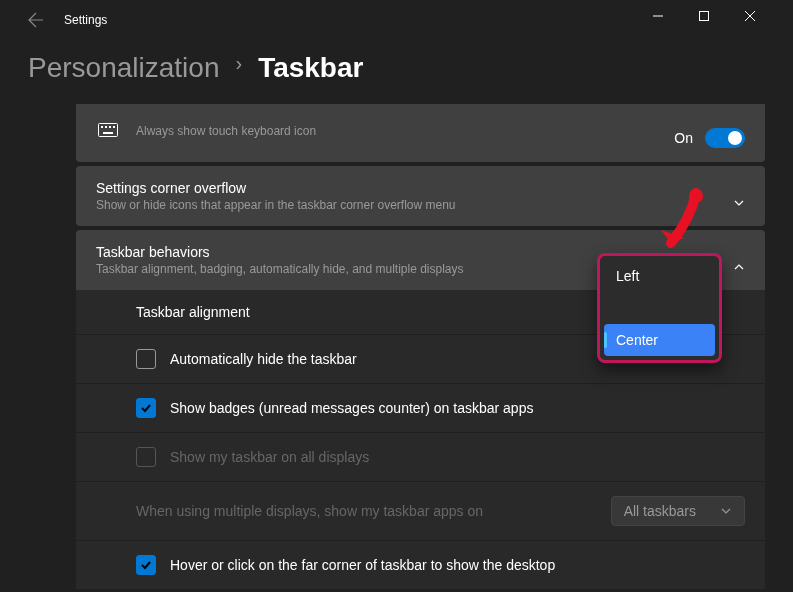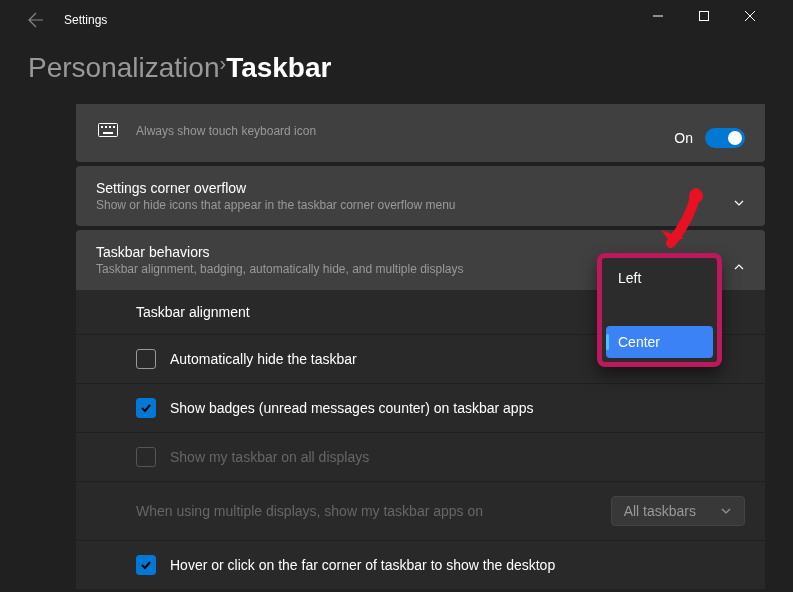--- a/index.html
+++ b/index.html
@@ -5,21 +5,21 @@
     * { margin: 0; padding: 0; box-sizing: border-box; font-family: 'Segoe UI', sans-serif; }
     body { background: #202020; color: #fff; width: 793px; height: 592px; overflow: hidden; position: relative; }
     
     .titlebar { display: flex; height: 40px; padding: 0 20px; }
     .titlebar-left { display: flex; align-items: center; gap: 12px; }
     .back-btn { width: 32px; height: 32px; display: flex; align-items: center; justify-content: center; color: #888; }
     .titlebar-title { font-size: 12px; color: #fff; }
     .titlebar-right { margin-left: auto; display: flex; gap: 0; }
     .win-btn { width: 46px; height: 32px; display: flex; align-items: center; justify-content: center; color: #fff; }
     
-    .breadcrumb { padding: 12px 28px 20px; display: flex; }
+    .breadcrumb { padding: 12px 28px 20px; display: flex; gap: 16px; }
     .breadcrumb-item { font-size: 28px; font-weight: 400; color: #999; }
     .breadcrumb-current { font-size: 28px; font-weight: 600; color: #fff; }
     .breadcrumb-sep { color: #999; font-size: 20px; }
     
     .content { padding: 0 28px 0 76px; }
     
     .setting-row { background: #404040; border-radius: 4px; margin-bottom: 4px; padding: 14px 20px; display: flex; align-items: center; }
     .setting-row.partial { border-radius: 0 0 4px 4px; padding-top: 8px; }
     .setting-icon { width: 24px; height: 24px; margin-right: 16px; display: flex; align-items: center; justify-content: center; }
     .setting-text { flex: 1; }
@@ -40,21 +40,21 @@
     .sub-text.disabled { color: #666; }
     
     .checkbox { width: 20px; height: 20px; border: 1.5px solid #999; border-radius: 3px; margin-right: 14px; display: flex; align-items: center; justify-content: center; }
     .checkbox.checked { background: #0078d4; border-color: #0078d4; }
     .checkbox.disabled { border-color: #555; }
     .checkbox svg { display: none; }
     .checkbox.checked svg { display: block; }
     
     .dropdown-btn { background: #383838; border: 1px solid #444; border-radius: 4px; padding: 6px 12px; display: flex; align-items: center; gap: 24px; font-size: 14px; color: #999; }
     
-    .popup { position: absolute; top: 253px; left: 597px; width: 125px; background: #2c2c2c; border: 5px solid #be185d; border-radius: 8px; padding: 4px; box-shadow: 0 8px 16px rgba(0,0,0,0.5); }
+    .popup { position: absolute; top: 253px; left: 597px; width: 125px; background: #2c2c2c; border: 3px solid #be185d; border-radius: 8px; padding: 4px; box-shadow: 0 8px 16px rgba(0,0,0,0.5); }
     .popup-item { padding: 8px 12px; font-size: 14px; color: #fff; border-radius: 4px; position: relative; }
     .popup-item.selected { background: #3b82f6; margin-top: 32px; }
     .popup-item.selected::before { content: ''; position: absolute; left: 0; top: 8px; bottom: 8px; width: 3px; background: #4cc2ff; border-radius: 2px; }
     
     .arrow-annotation { position: absolute; top: 188px; left: 656px; pointer-events: none; }
   </style>
 </head>
 <body>
 
 <div class="titlebar">

